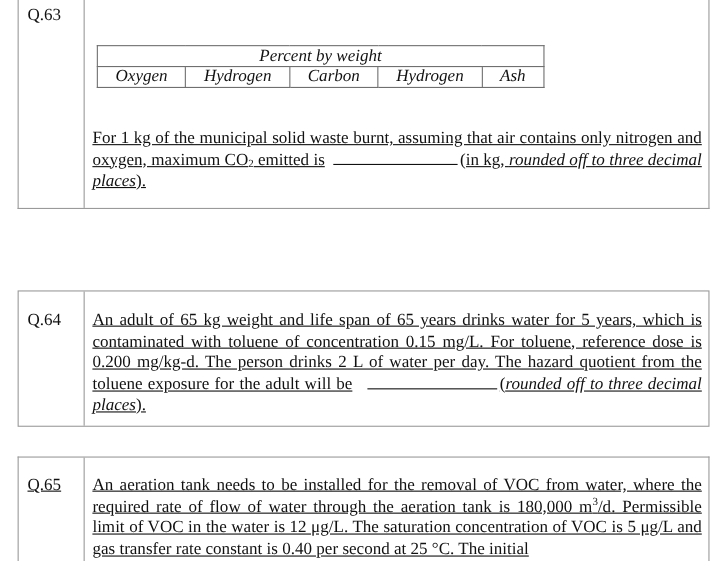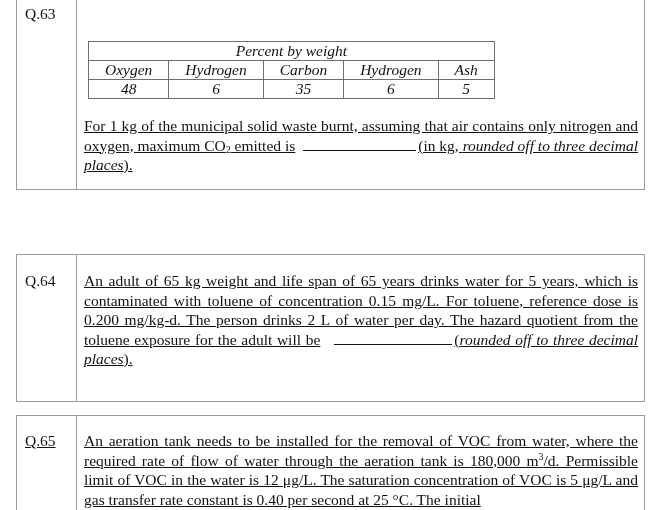--- a/index.html
+++ b/index.html
@@ -27,21 +27,21 @@
   #q63 .num span { top:7px; }
   #q63 .intro { position:absolute; left:67px; top:6px; font-size:15.5px; }
   table.comp {
     position:absolute; left:88px; top:41px; border-collapse:collapse;
     font-size:15.5px; line-height:18px;
   }
   table.comp td {
     border:1px solid #6f6f6f; text-align:center; padding:0 16px;font-style:italic;
   }
   #q63 .para { top:118px; }
-  #q64 { top:254px; height:148px; }
+  #q64 { top:264px; height:124px; }
   #q64 .num span { top:17px; }
   #q64 .body { top:16px; }
   #q65 { top:415px; height:110px; border-bottom:none; }
   #q65 .num span { top:16px;text-decoration:underline; }
   #q65 .body { top:15px; }
   .blank { display:inline-block; width:113px; border-bottom:1px solid #111; height:12px; margin:0 2px 0 8px; }
   .blank2 { display:inline-block; width:118px; border-bottom:1px solid #111; height:12px; margin:0 2px 0 14px; }
   i { font-style:italic; }
   sub { font-size:10px; vertical-align:-2px; line-height:0; }
   sup { font-size:10px; vertical-align:6px; line-height:0; }
@@ -63,27 +63,20 @@
       <tr>
     <td colspan="5">Percent by weight</td>
   </tr>
   <tr>
     <td>Oxygen</td>
     <td>Hydrogen</td>
     <td>Carbon</td>
     <td>Hydrogen</td>
     <td>Ash</td>
   </tr>
-  <tr>
-    <td>48</td>
-    <td>6</td>
-    <td>35</td>
-    <td>6</td>
-    <td>5</td>
-  </tr>
 </tbody>
   </table>
 
 <div class="qbox" id="q64">
   <div class="num">
     <span>Q.64</span>
   </div>
   <div class="body justify">
     <span>An adult of 65 kg weight and life span of 65 years drinks water for 5 years, which is contaminated with toluene of concentration 0.15 mg/L. For toluene, reference dose is 0.200 mg/kg-d. The person drinks 2 L of water per day. The hazard quotient from the toluene exposure for the adult will be</span><span class="blank2"></span><span>(</span><i>rounded off to three decimal places</i><span>).</span>
   </div>

